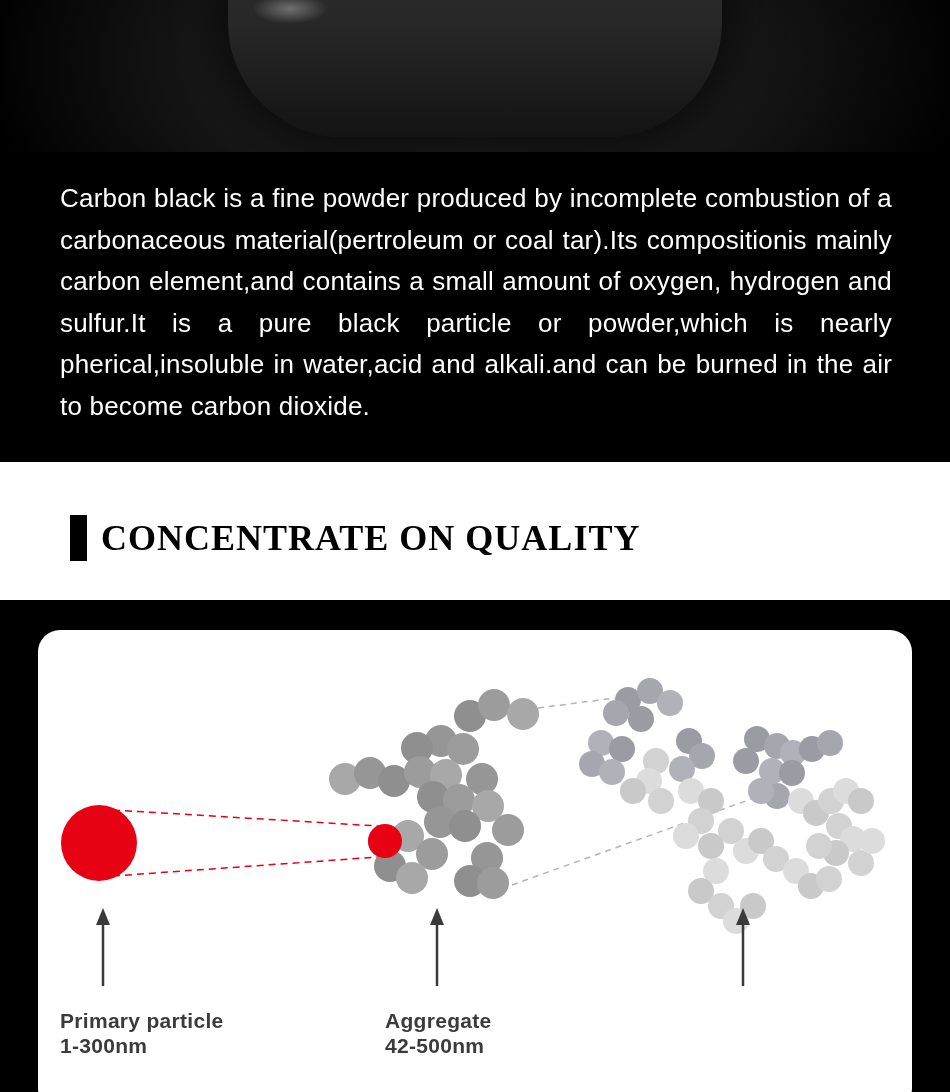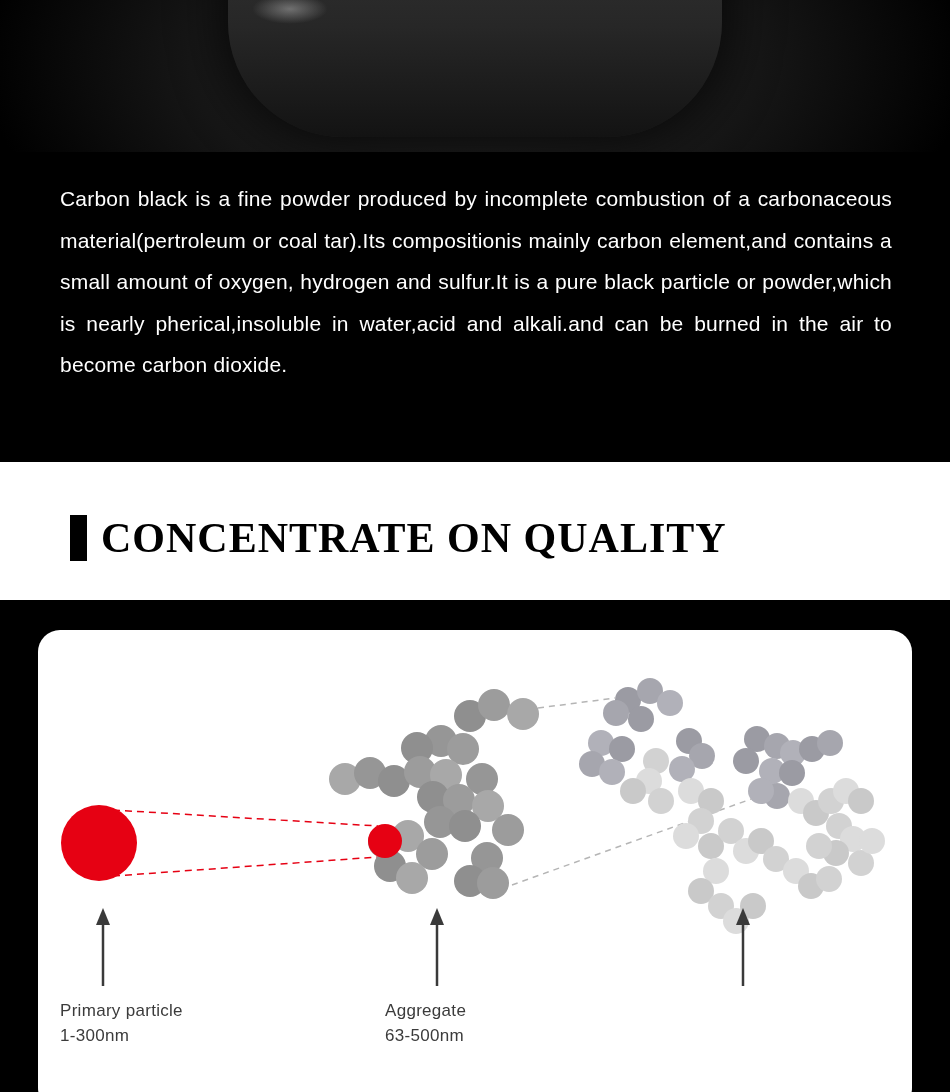--- a/index.html
+++ b/index.html
@@ -30,53 +30,53 @@
     background: radial-gradient(ellipse at center, rgba(170,170,170,0.55) 0%, rgba(0,0,0,0) 70%);
   }
 
   
   .intro {
     position:absolute; top:152px; left:0; width:950px; height:310px;
     background:#000;
   }
   .intro p {
     margin:0; padding:26px 58px 0 60px;
-    color:#ffffff; font-size:21px; line-height:41.5px;
+    color:#ffffff; font-size:26px; line-height:41.5px;
     letter-spacing:0.2px; text-align:justify;
   }
 
   
   .quality-band {
     position:absolute; top:462px; left:0; width:950px; height:138px;
     background:#ffffff;
     display:flex; align-items:center;
   }
   .heading-wrap { display:flex; align-items:center; gap:14px; padding-left:70px; padding-top:14px; }
   .heading-bar { width:17px; height:46px; background:#000; }
   .quality-title {
     margin:0; color:#000;
     font-family:"Liberation Serif", serif; font-weight:700;
-    font-size:42px; letter-spacing:1px; white-space:nowrap;
+    font-size:36px; letter-spacing:1px; white-space:nowrap;
   }
 
   
   .bottom {
     position:absolute; top:600px; left:0; width:950px; height:492px;
     background:#000;
   }
   .card {
     position:absolute; left:38px; top:30px; width:874px; height:480px;
     background:#ffffff; border-radius:22px;
   }
   .diagram-svg { position:absolute; left:0; top:0; width:874px; height:462px; display:block; }
 
   .diagram-label {
-    position:absolute; top:368px;
+    position:absolute; top:378px;
     color:var(--label-text, #3b3b3b);
-    font-weight:normal; font-size:17px; line-height:25px;
+    font-weight:bold; font-size:21px; line-height:25px;
     letter-spacing:0.3px;
   }
   .l1 { left:22px; }
   .l2 { left:347px; }
   .l3 { left:657px; }
 </style>
 </head>
 <body>
 
 <div class="photo">
@@ -212,17 +212,17 @@
         <polygon points="705,278 698,295 712,295" fill="var(--arrow)"></polygon>
       </g>
     </svg>
 
     <div class="diagram-label l1">
       <div>Primary particle</div>
       <div>1-300nm</div>
     </div>
     <div class="diagram-label l2">
       <div>Aggregate</div>
-      <div>63-500nm</div>
+      <div>42-500nm</div>
     </div>
 
   </div>
 </div>
 
 </body></html>

